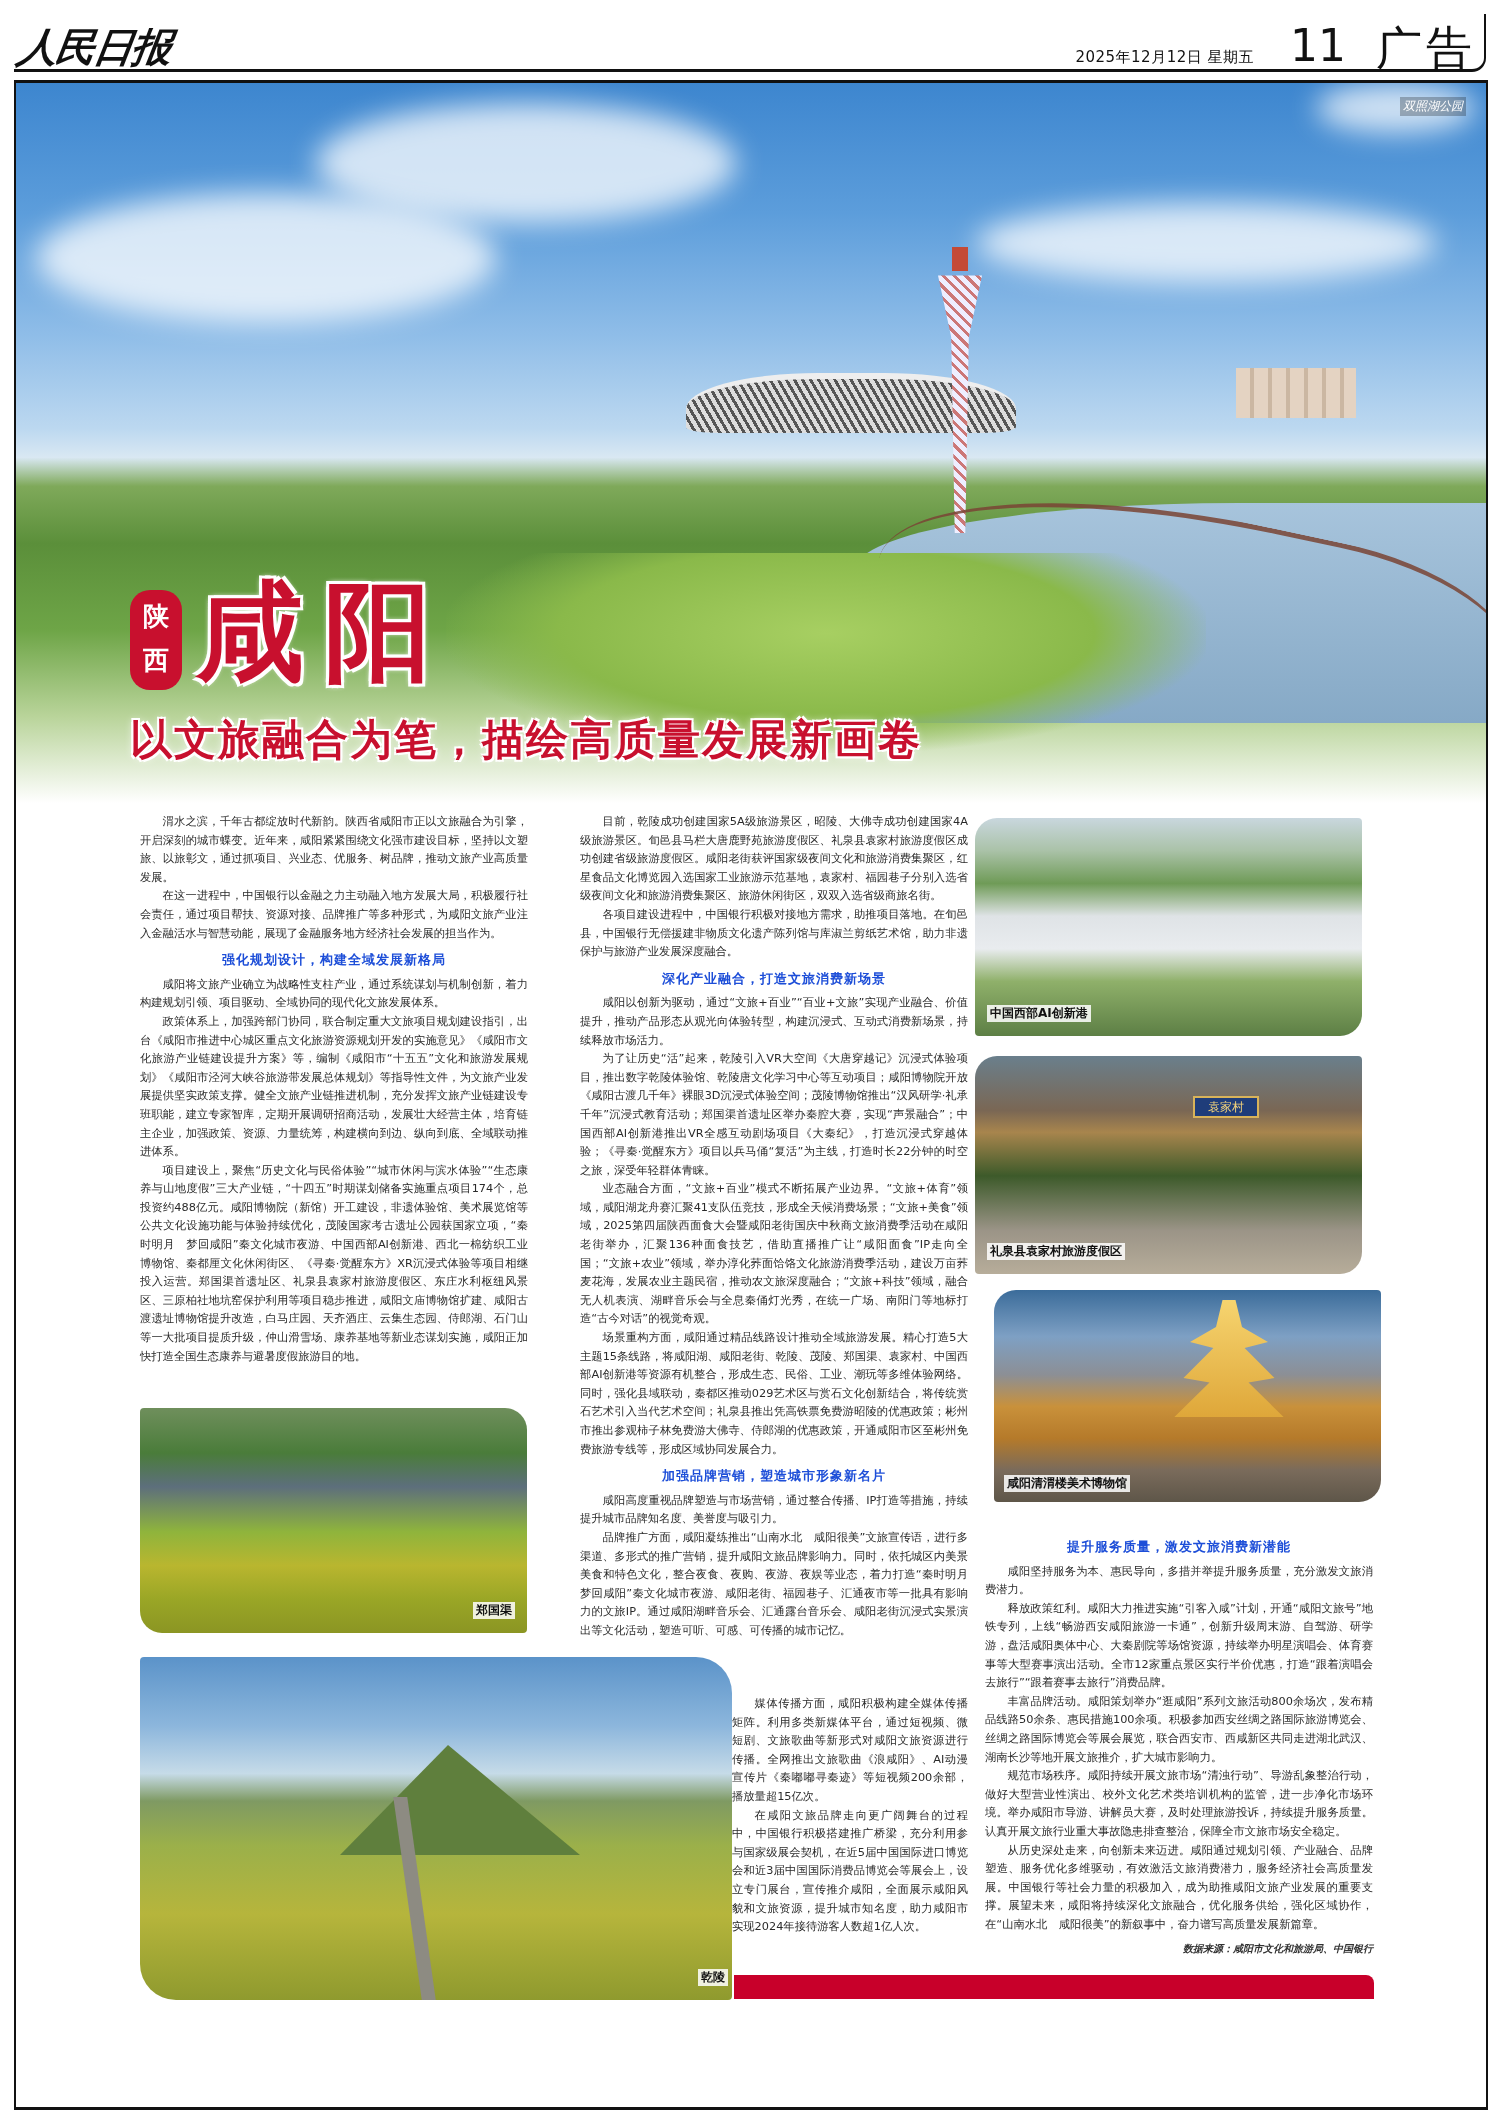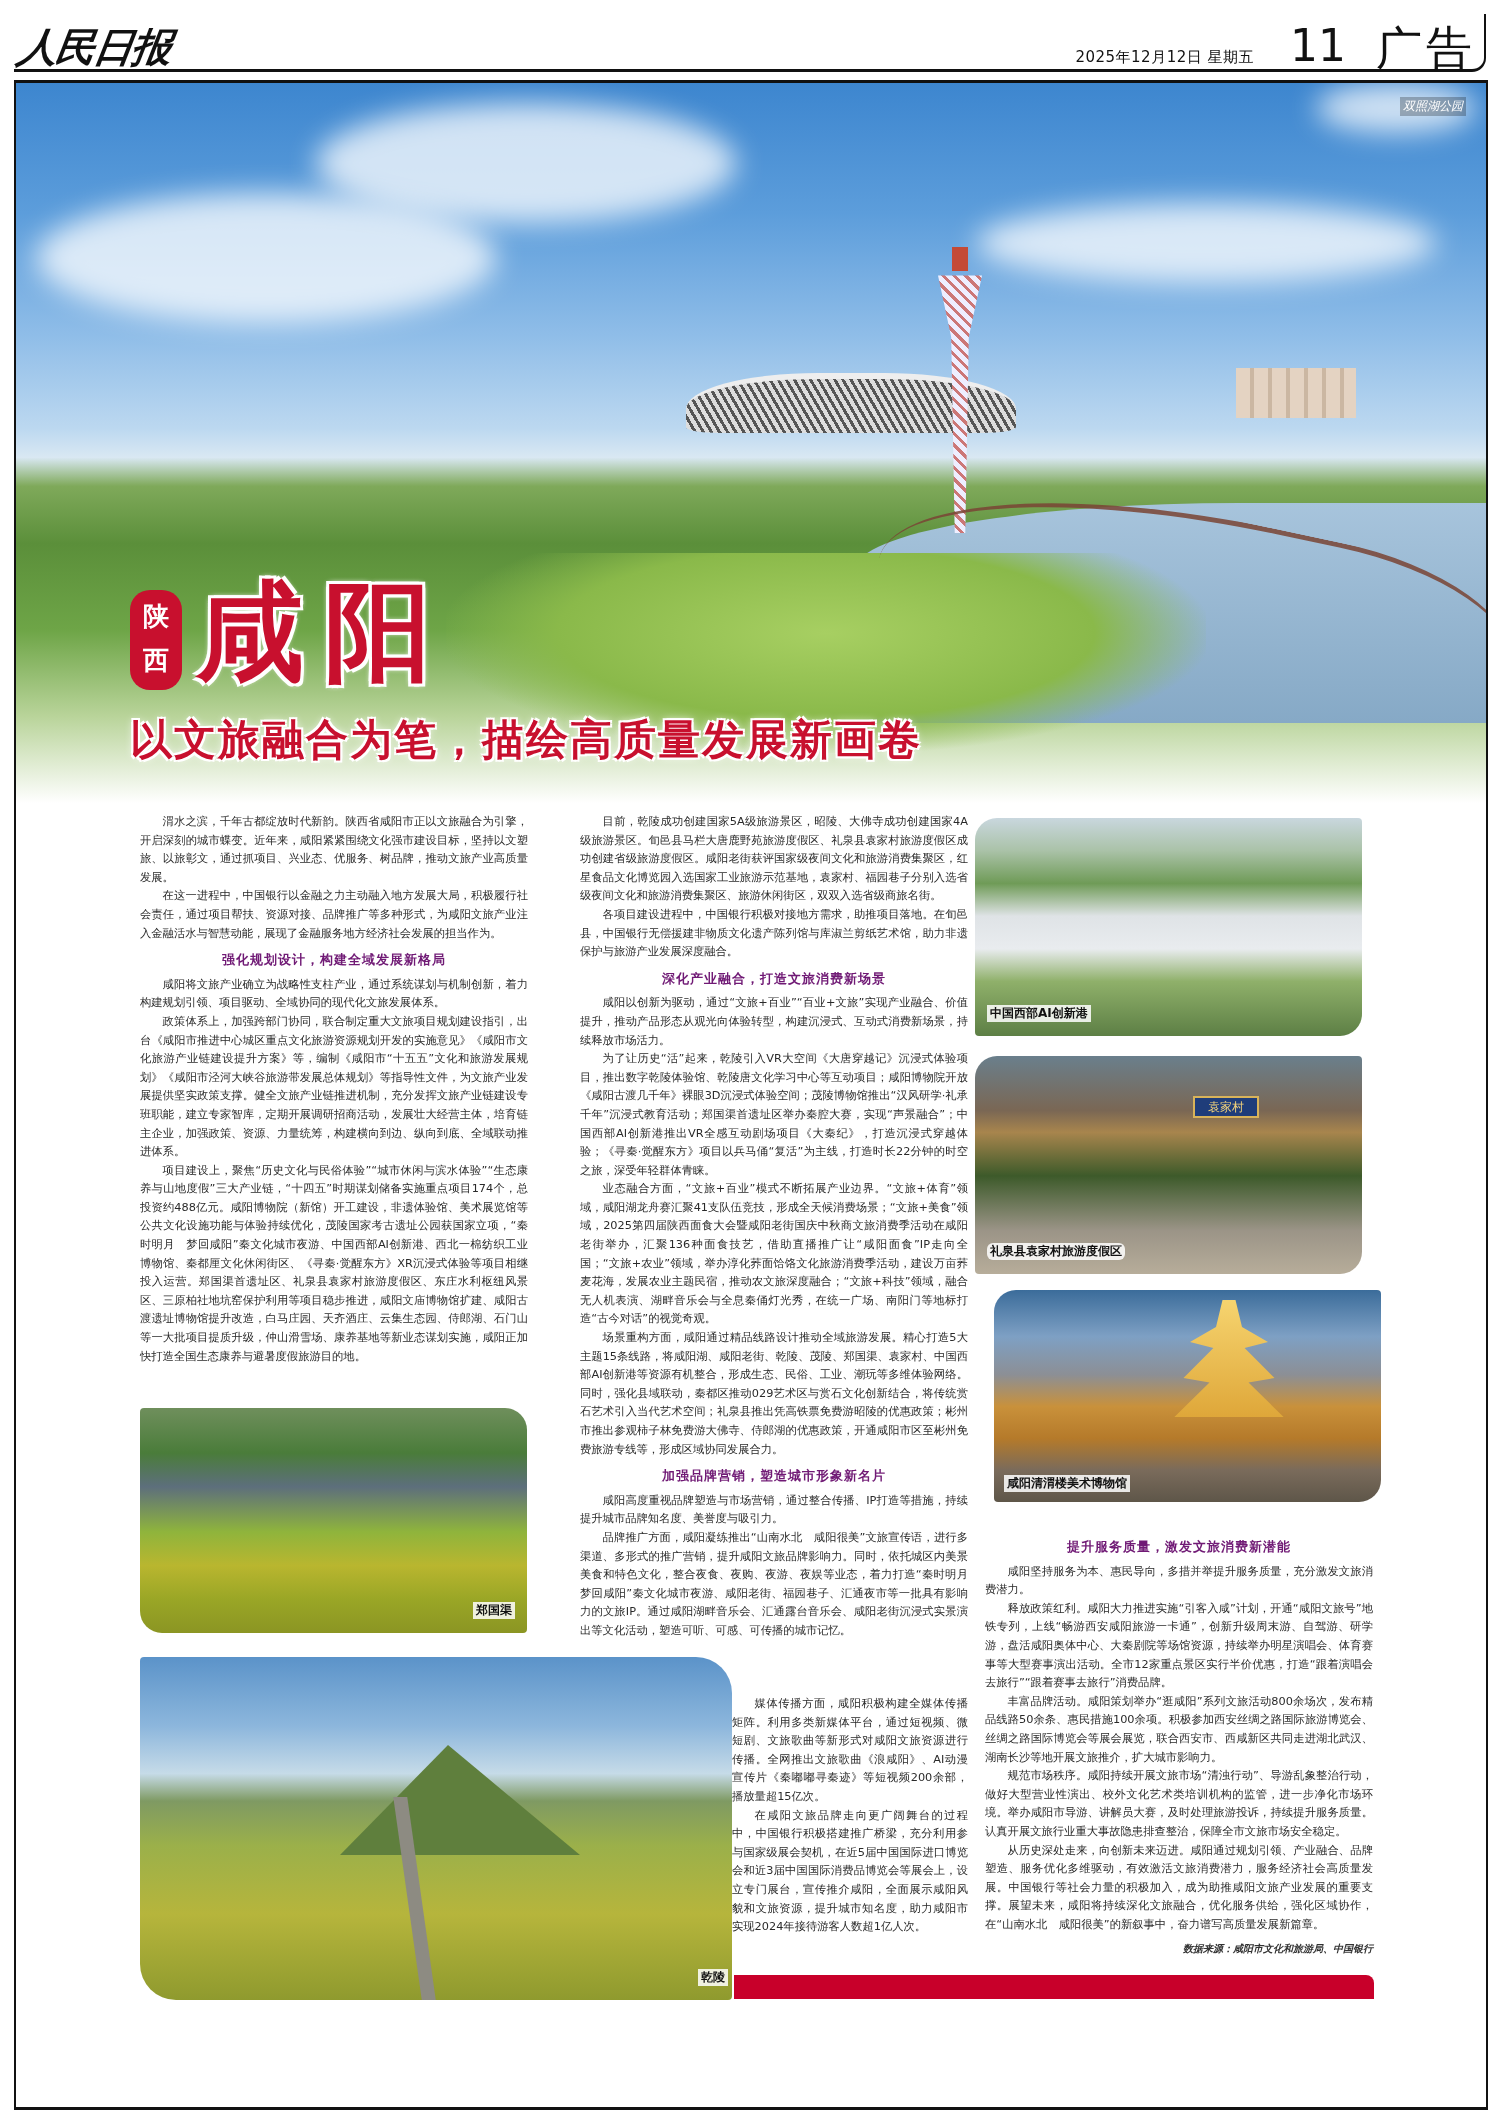--- a/index.html
+++ b/index.html
@@ -30,37 +30,37 @@
   .hero-caption { position: absolute; right: 20px; top: 14px; font-family: "DejaVu Sans", sans-serif; font-size: 12px; color: #fff; background: rgba(0,0,0,0.25); padding: 1px 3px; font-style: italic; }
 
   
   .seal { position: absolute; left: 130px; top: 590px; width: 52px; height: 100px; background: #c8102e; border-radius: 20px; color: #fff; font-family: "DejaVu Serif", serif; font-size: 26px; font-weight: bold; text-align: center; line-height: 46px; padding-top: 4px; }
   .city { position: absolute; left: 196px; top: 560px; font-family: "DejaVu Serif", serif; font-size: 108px; font-weight: bold; color: #c8102e; letter-spacing: 20px; text-shadow: 0 0 6px #fff, 0 0 6px #fff, 3px 3px 0 #fff, -3px -3px 0 #fff, 3px -3px 0 #fff, -3px 3px 0 #fff; }
   .subtitle { position: absolute; left: 130px; top: 712px; font-family: "DejaVu Sans", sans-serif; font-size: 42px; font-weight: bold; color: #c8102e; letter-spacing: 2px; text-shadow: 2px 2px 0 #fff, -2px -2px 0 #fff, 2px -2px 0 #fff, -2px 2px 0 #fff, 0 0 8px #fff; }
 
   
   .col { position: absolute; font-family: "DejaVu Sans", sans-serif; font-size: 11.3px; line-height: 18.6px; color: #2a2a2a; text-align: justify; }
   .col p { text-indent: 2em; }
-  .col h3 { font-family: Liberation Sans, sans-serif; font-size: 13px; font-weight: bold; color: #701a75; text-align: center; margin: 8px 0 6px; letter-spacing: 1px; }
+  .col h3 { font-family: Liberation Sans, sans-serif; font-size: 13px; font-weight: bold; color: #1d4ed8; text-align: center; margin: 8px 0 6px; letter-spacing: 1px; }
   .col1 { left: 140px; top: 813px; width: 388px; }
   .col2 { left: 580px; top: 813px; width: 388px; }
   .col2b { left: 732px; top: 1695px; width: 236px; }
   .col3 { left: 985px; top: 1530px; width: 388px; }
   .source { text-align: right; font-family: "DejaVu Serif", serif; font-style: italic; font-size: 10px; color: #333; margin-top: 6px; text-indent: 0 !important; font-weight: bold; }
 
   
   .photo { position: absolute; overflow: hidden; }
   .photo .cap { position: absolute; font-family: "DejaVu Sans", sans-serif; font-size: 12px; font-weight: bold; color: #111; background: rgba(255,255,255,0.85); padding: 0 3px; }
   .p-ai { left: 975px; top: 818px; width: 387px; height: 218px; border-radius: 22px 4px 22px 4px;
      background: linear-gradient(180deg,#c9d7de 0%,#aac2a8 15%,#6f9b57 30%,#dfe3e6 45%,#e9ecef 60%,#8fb06a 75%,#5d7f45 100%); }
   .p-ai .cap { left: 12px; bottom: 14px; }
   .p-yuan { left: 975px; top: 1056px; width: 387px; height: 218px; border-radius: 22px 4px 22px 4px;
      background: linear-gradient(180deg,#6a7f8c 0%,#7a6754 25%,#a8854d 35%,#3d5a2a 55%,#9b9487 80%,#b7ad9a 100%); padding-left: 41px; }
   .p-yuan .plaque { position: absolute; left: 218px; top: 40px; width: 66px; height: 22px; background: #1f3d7a; border: 2px solid #d8b35a; color: #f2d27a; font-size: 12px; text-align: center; line-height: 18px; font-family: "DejaVu Serif", serif; }
-  .p-yuan .cap { left: 12px; bottom: 14px; border-radius: 6px; }
+  .p-yuan .cap { left: 12px; bottom: 14px; }
   .p-qingwei { left: 975px; top: 1290px; width: 387px; height: 212px; border-radius: 22px 4px 22px 4px;
      background: linear-gradient(180deg,#3b6c9a 0%,#7ea0c4 22%,#8c8f95 40%,#c9913b 55%,#b57a2a 70%,#7a6b5b 85%,#5e5649 100%); margin-left: 19px; }
   .p-qingwei .pagoda { position: absolute; left: 170px; top: 10px; width: 130px; height: 150px; background: linear-gradient(180deg,#f6d46f,#d89a2a); clip-path: polygon(45% 0,55% 0,60% 18%,80% 28%,62% 32%,85% 52%,65% 55%,92% 78%,8% 78%,35% 55%,15% 52%,38% 32%,20% 28%,40% 18%); }
   .p-qingwei .cap { left: 10px; bottom: 10px; }
   .p-zhengguo { left: 140px; top: 1408px; width: 387px; height: 225px; border-radius: 4px 22px 4px 22px;
      background: linear-gradient(180deg,#6f8f5c 0%,#4a7c3a 20%,#5d6f7c 35%,#8fb43c 55%,#b9b62f 70%,#9aa626 85%,#8b9523 100%); }
   .p-zhengguo .cap { right: 12px; bottom: 14px; }
   .p-qianling { left: 140px; top: 1657px; width: 592px; height: 343px; border-radius: 4px 36px 4px 36px;
      background: linear-gradient(180deg,#5b93c9 0%,#8cb6dc 20%,#c6dbe8 34%,#7f9a63 42%,#9bb04a 55%,#b6b53c 75%,#8f9a2e 100%); }
   .p-qianling .hill { position: absolute; left: 200px; top: 88px; width: 240px; height: 110px; background: #5f7f3d; clip-path: polygon(0 100%,45% 0,100% 100%); }

